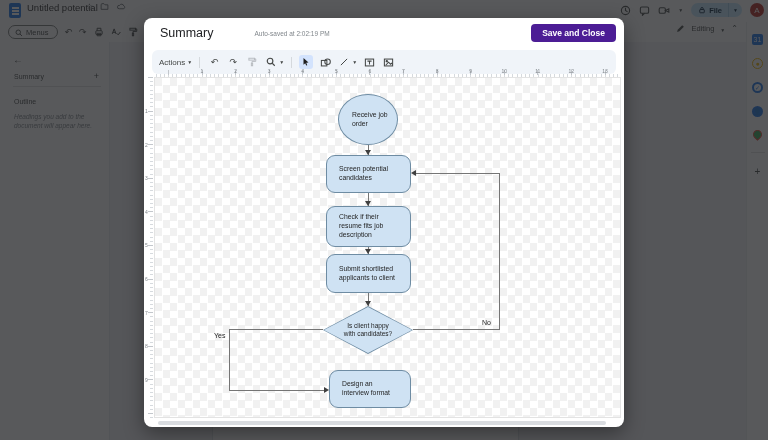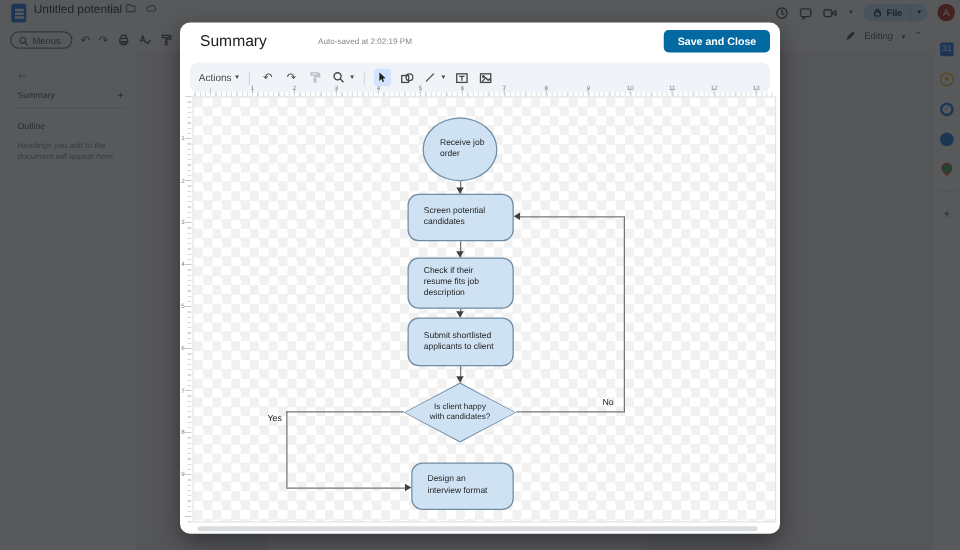--- a/index.html
+++ b/index.html
@@ -45,21 +45,21 @@
   .si-plus { color:#444746; font-size:10px; }
 
   
   .overlay { position:absolute; inset:0; background:rgba(32,33,36,0.75); }
 
   
   .dialog { position:absolute; left:144px; top:18px; width:480px; height:409px; background:#fff; border-radius:8px; box-shadow:0 6px 20px rgba(0,0,0,.4); }
   .dlg-header { position:absolute; top:0; left:0; right:0; height:30px; display:flex; align-items:center; padding:0 8px 0 16px; }
   .dlg-title { font-size:12.5px; color:#202124; }
   .dlg-autosave { font-size:6.5px; color:#80868b; margin-left:41px; }
-  .dlg-save { margin-left:auto; background:#0369a1; color:#fff; border:none; border-radius:4px; font-size:8.5px; font-weight:bold; padding:4px 11px; font-family:inherit; }
+  .dlg-save { margin-left:auto; background:#4c1d95; color:#fff; border:none; border-radius:4px; font-size:8.5px; font-weight:bold; padding:4px 11px; font-family:inherit; }
   .dlg-toolbar { position:absolute; top:32px; left:8px; right:8px; height:24px; background:#f0f4f9; border-radius:6px; display:flex; align-items:center; padding:0 7px; gap:5px; }
   .dtb-actions { font-size:8px; color:#444746; display:flex; align-items:center; gap:2px; }
   .caret { font-size:5px; color:#444746; }
   .dtb-sep { width:1px; height:11px; background:#d5d9dd; margin:0 2px; }
   .dtb-btn { display:flex; align-items:center; justify-content:center; width:14px; height:14px; border-radius:3px; color:#444746; font-size:9px; }
   .dtb-btn.disabled { color:#b8bcc1; }
   .dtb-btn.selected { background:#d3e3fd; }
   .dtb-dd { display:flex; align-items:center; gap:1px; }
 
   

